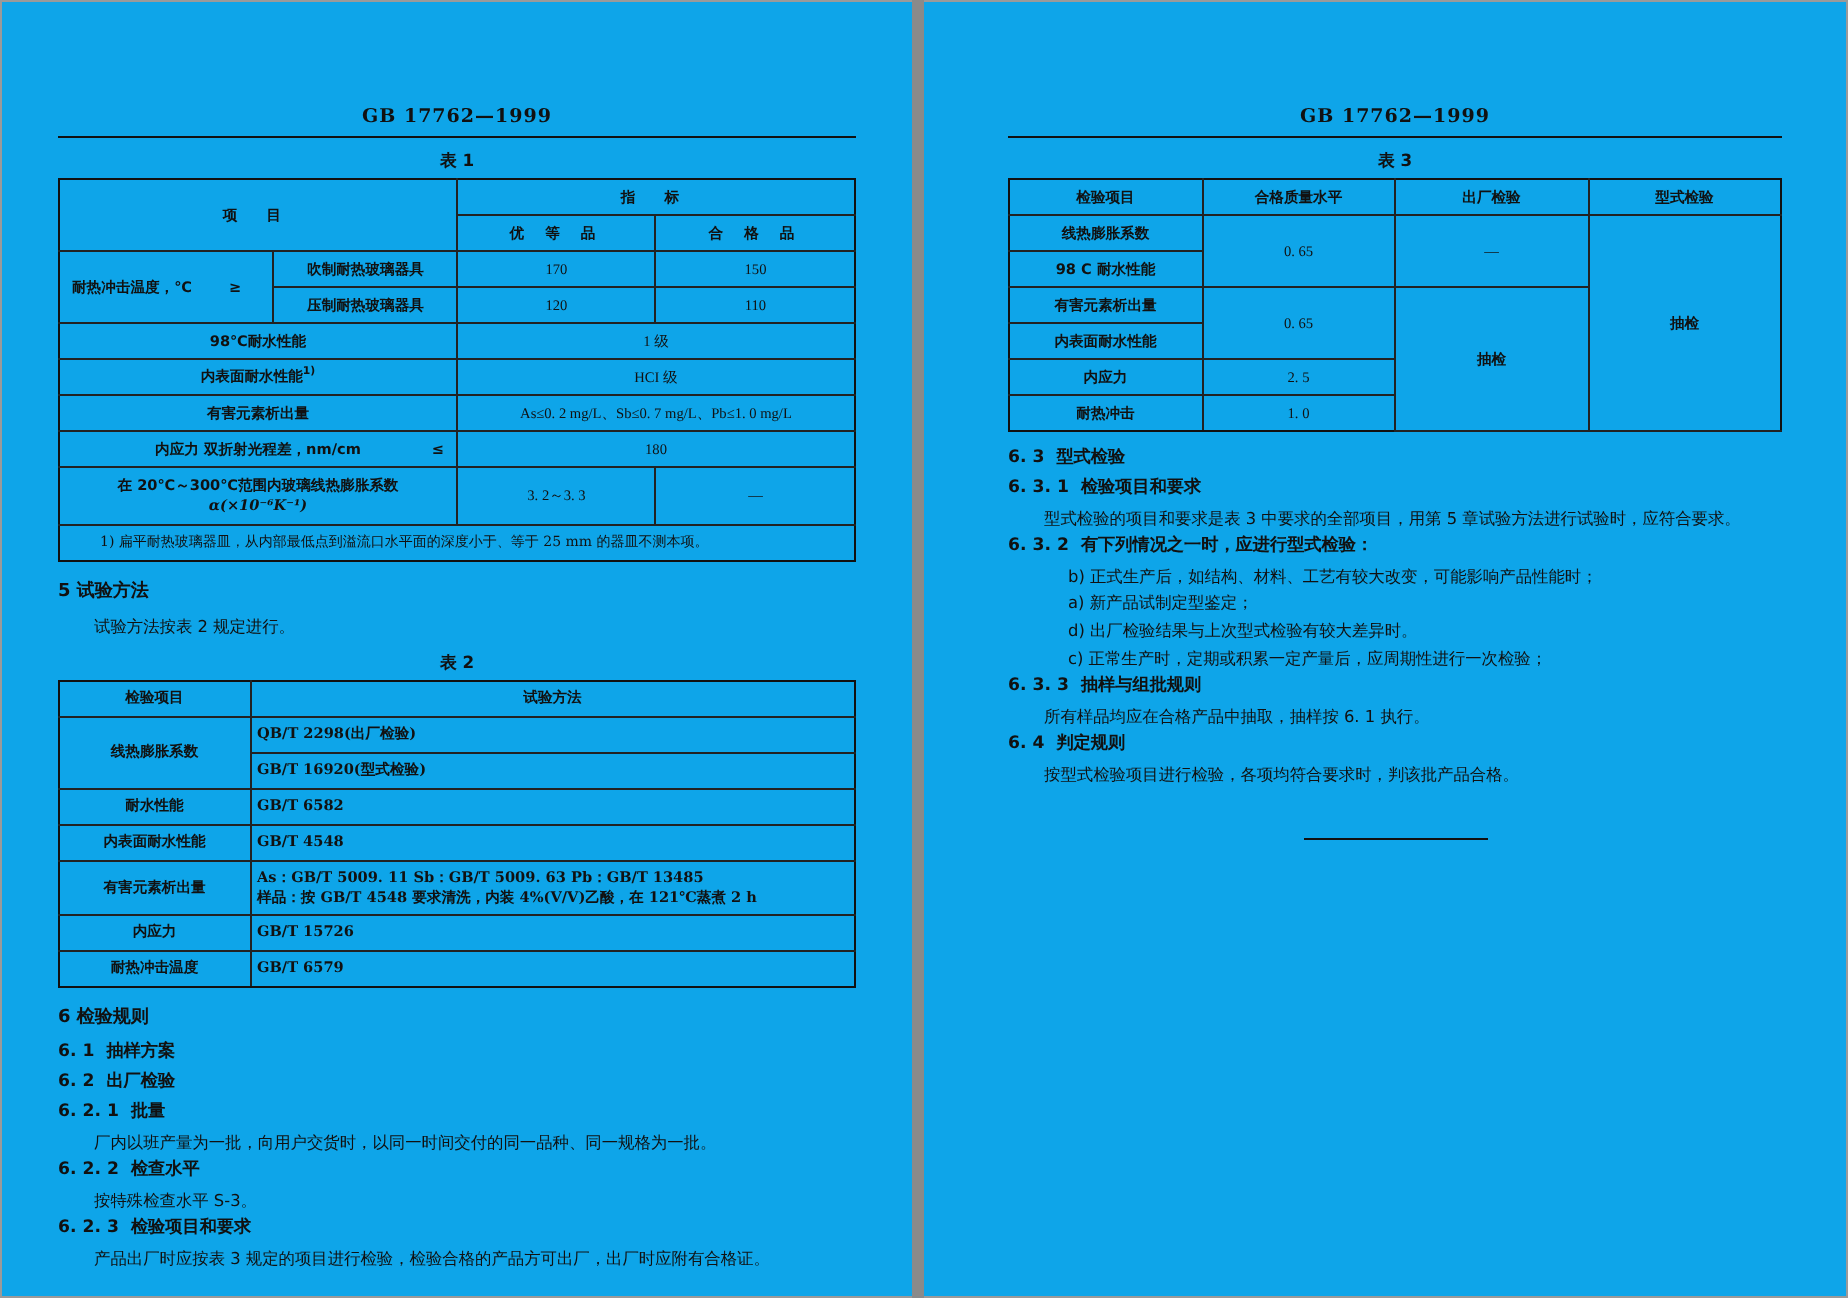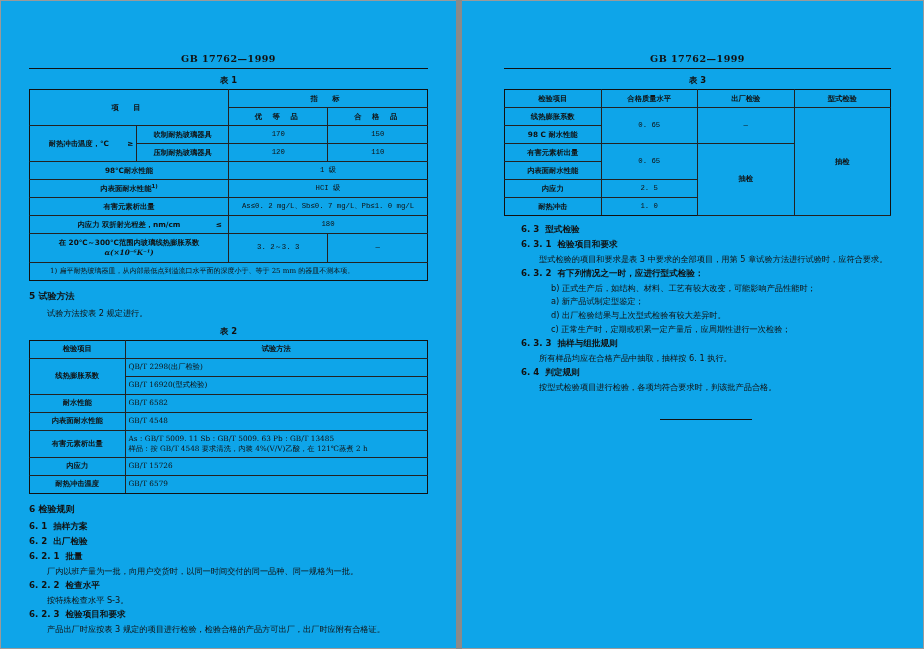--- a/index.html
+++ b/index.html
@@ -56,22 +56,22 @@
   }
   table.doc th,table.doc td{
     border:1px solid #222;
     padding:2px 3px;
     text-align:center;
     vertical-align:middle;
     font-weight:bold;
     line-height:1.35;
     height:13px;
   }
-  table.doc td.val{font-weight:normal;font-family:Liberation Mono, monospace;}
-  table.doc td.left{text-align:left;font-weight:normal;font-family:"DejaVu Serif","Liberation Serif",serif;}
+  table.doc td.val{font-weight:normal;font-family:Liberation Serif, serif;}
+  table.doc td.left{text-align:left;font-weight:bold;font-family:"DejaVu Serif","Liberation Serif",serif;}
   table.doc td.note{
     text-align:left;font-weight:normal;font-size:7px;
     font-family:"DejaVu Serif","Liberation Serif",serif;
     padding-left:20px;
   }
   table.doc tr.outer-top td,table.doc tr.outer-top th{border-top:1.4px solid #111;}
   table.doc .thick-l{border-left:1.4px solid #111;}
   table.doc .thick-r{border-right:1.4px solid #111;}
 
   .spaced{letter-spacing:4px;}
@@ -108,21 +108,21 @@
           <tr class="outer-top">
             <td colspan="2" rowspan="2" class="thick-l" style="height:26px;"><span class="spaced2">项        目</span></td>
             <td colspan="2" class="thick-r"><span class="spaced2">指        标</span></td>
           </tr>
           <tr>
             <td><span class="spaced">优  等  品</span></td>
             <td class="thick-r"><span class="spaced">合  格  品</span></td>
           </tr>
 
           <tr>
-            <td rowspan="2" class="thick-l" style="text-align:right;padding-left:6px;">
+            <td rowspan="2" class="thick-l" style="text-align:left;padding-left:6px;">
               <span>耐热冲击温度，℃</span>
               <span style="padding-left:16px;" class="ge">≥</span>
             </td>
             <td>吹制耐热玻璃器具</td>
             <td class="val">170</td>
             <td class="val thick-r">150</td>
           </tr>
           <tr>
             <td>压制耐热玻璃器具</td>
             <td class="val">120</td>
@@ -295,21 +295,21 @@
             <td class="thick-l">内应力</td>
             <td class="val">2. 5</td>
           </tr>
           <tr>
             <td class="thick-l" style="border-bottom:1.4px solid #111;">耐热冲击</td>
             <td class="val" style="border-bottom:1.4px solid #111;">1. 0</td>
           </tr>
         </tbody>
       </table>
 
-      <div class="blk" style="margin-top:7px;margin-left:17px;">
+      <div class="blk" style="margin-top:7px;">
         <div class="h3">
           <span>6. 3</span>&nbsp;&nbsp;<span>型式检验</span>
         </div>
 
         <div class="h3">
           <span>6. 3. 1</span>&nbsp;&nbsp;<span>检验项目和要求</span>
         </div>
         <div class="p indent1">型式检验的项目和要求是表 3 中要求的全部项目，用第 5 章试验方法进行试验时，应符合要求。</div>
 
         <div class="h3">

